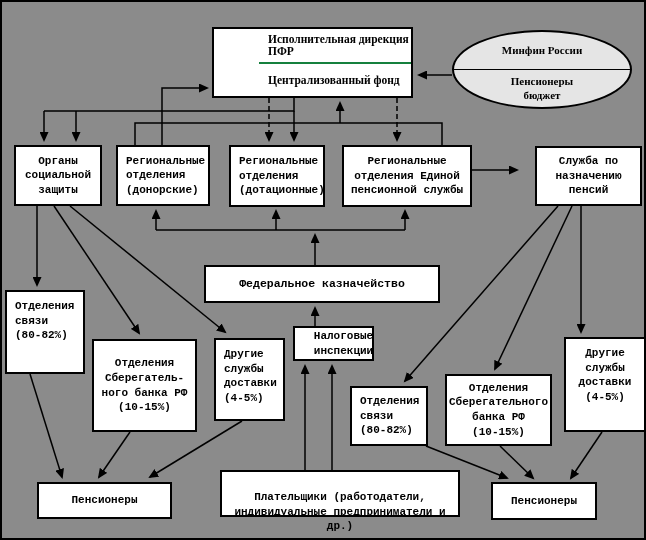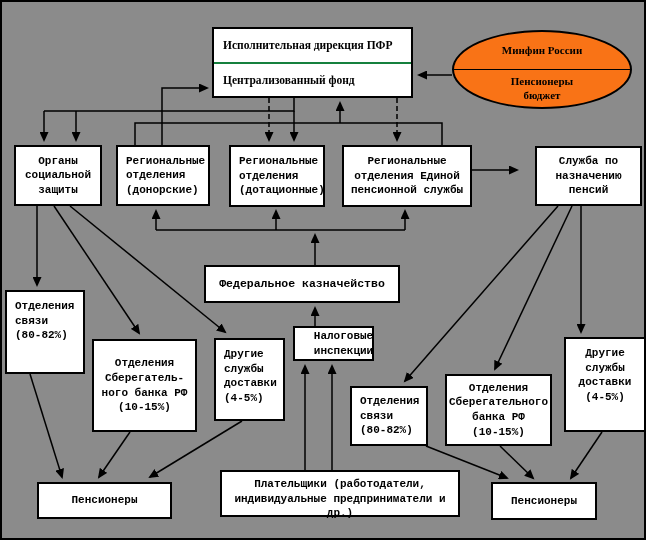--- a/index.html
+++ b/index.html
@@ -12,24 +12,24 @@
   #edges{position:absolute;left:0;top:0;width:646px;height:540px;}
   .node{
     position:absolute;background:#fff;border:2px solid #000;box-sizing:border-box;
     display:flex;flex-direction:column;align-items:center;justify-content:center;
     font-weight:bold;font-size:11px;line-height:1.32;color:#000;
     white-space:pre-line;text-align:center;font-family:Liberation Mono, monospace;
   }
   .node.left-text{align-items:flex-start;text-align:left;padding-left:8px;padding-right:2px;}
   .node.va-top{justify-content:flex-start;padding-top:7px;}
   .twobox{position:absolute;background:#fff;border:2px solid #000;box-sizing:border-box;
-    display:flex;flex-direction:column;font-weight:bold;font-size:11.5px;color:#000;}
+    display:flex;flex-direction:column;font-weight:bold;font-size:11.5px;color:#000;padding-left:45px;}
   .twobox .half{flex:1;display:flex;align-items:center;padding-left:9px;white-space:pre-line;}
   .twobox .half + .half{border-top:2px solid #15803d;}
-  .oval{position:absolute;background:#f97316;border:2px solid #000;border-radius:50%;
+  .oval{position:absolute;background:#e5e5e5;border:2px solid #000;border-radius:50%;
     box-sizing:border-box;display:flex;flex-direction:column;font-weight:bold;
     font-size:11px;color:#000;overflow:hidden;}
   .oval .half{flex:1;display:flex;align-items:center;justify-content:center;
     text-align:center;white-space:pre-line;line-height:1.25;}
   .oval .half + .half{border-top:1.5px solid #000;}
 </style>
 </head>
 <body>
 
 <div id="canvas">
@@ -108,21 +108,21 @@
   <div class="node left-text" style="left:227px;top:143px;width:96px;height:62px;">Региональные
 отделения
 (дотационные)</div>
   <div class="node" style="left:340px;top:143px;width:130px;height:62px;">Региональные
 отделения Единой
 пенсионной  службы</div>
   <div class="node" style="left:521px;top:144px;width:107px;height:60px;margin-left:12px;">Служба по
 назначению
 пенсий</div>
 
-  <div class="node" style="left:202px;top:263px;width:196px;height:38px;font-size:11.5px;">Федеральное казначейство</div>
+  <div class="node" style="left:202px;top:263px;width:236px;height:38px;font-size:11.5px;">Федеральное казначейство</div>
   <div class="node" style="left:291px;top:324px;width:81px;height:35px;padding-left:20px;">Налоговые
 инспекции</div>
 
   <div class="node left-text va-top" style="left:3px;top:288px;width:80px;height:84px;">Отделения
 связи
 (80-82%)</div>
   <div class="node" style="left:90px;top:337px;width:105px;height:93px;">Отделения
 Сберегатель-
 ного банка РФ
 (10-15%)</div>
@@ -137,17 +137,17 @@
   <div class="node" style="left:443px;top:372px;width:107px;height:72px;">Отделения
 Сберегательного
 банка РФ
 (10-15%)</div>
   <div class="node va-top" style="left:562px;top:335px;width:82px;height:95px;">Другие
 службы
 доставки
 (4-5%)</div>
 
   <div class="node" style="left:35px;top:480px;width:135px;height:37px;">Пенсионеры</div>
-  <div class="node" style="left:218px;top:468px;width:240px;height:47px;justify-content:flex-start;padding-top:5px;">Плательщики (работодатели,
+  <div class="node" style="left:218px;top:468px;width:240px;height:47px;justify-content:flex-start;padding-top:18px;">Плательщики (работодатели,
 индивидуальные предприниматели  и др.)</div>
   <div class="node" style="left:489px;top:480px;width:106px;height:38px;">Пенсионеры</div>
 
 </div>
 
 </body></html>

